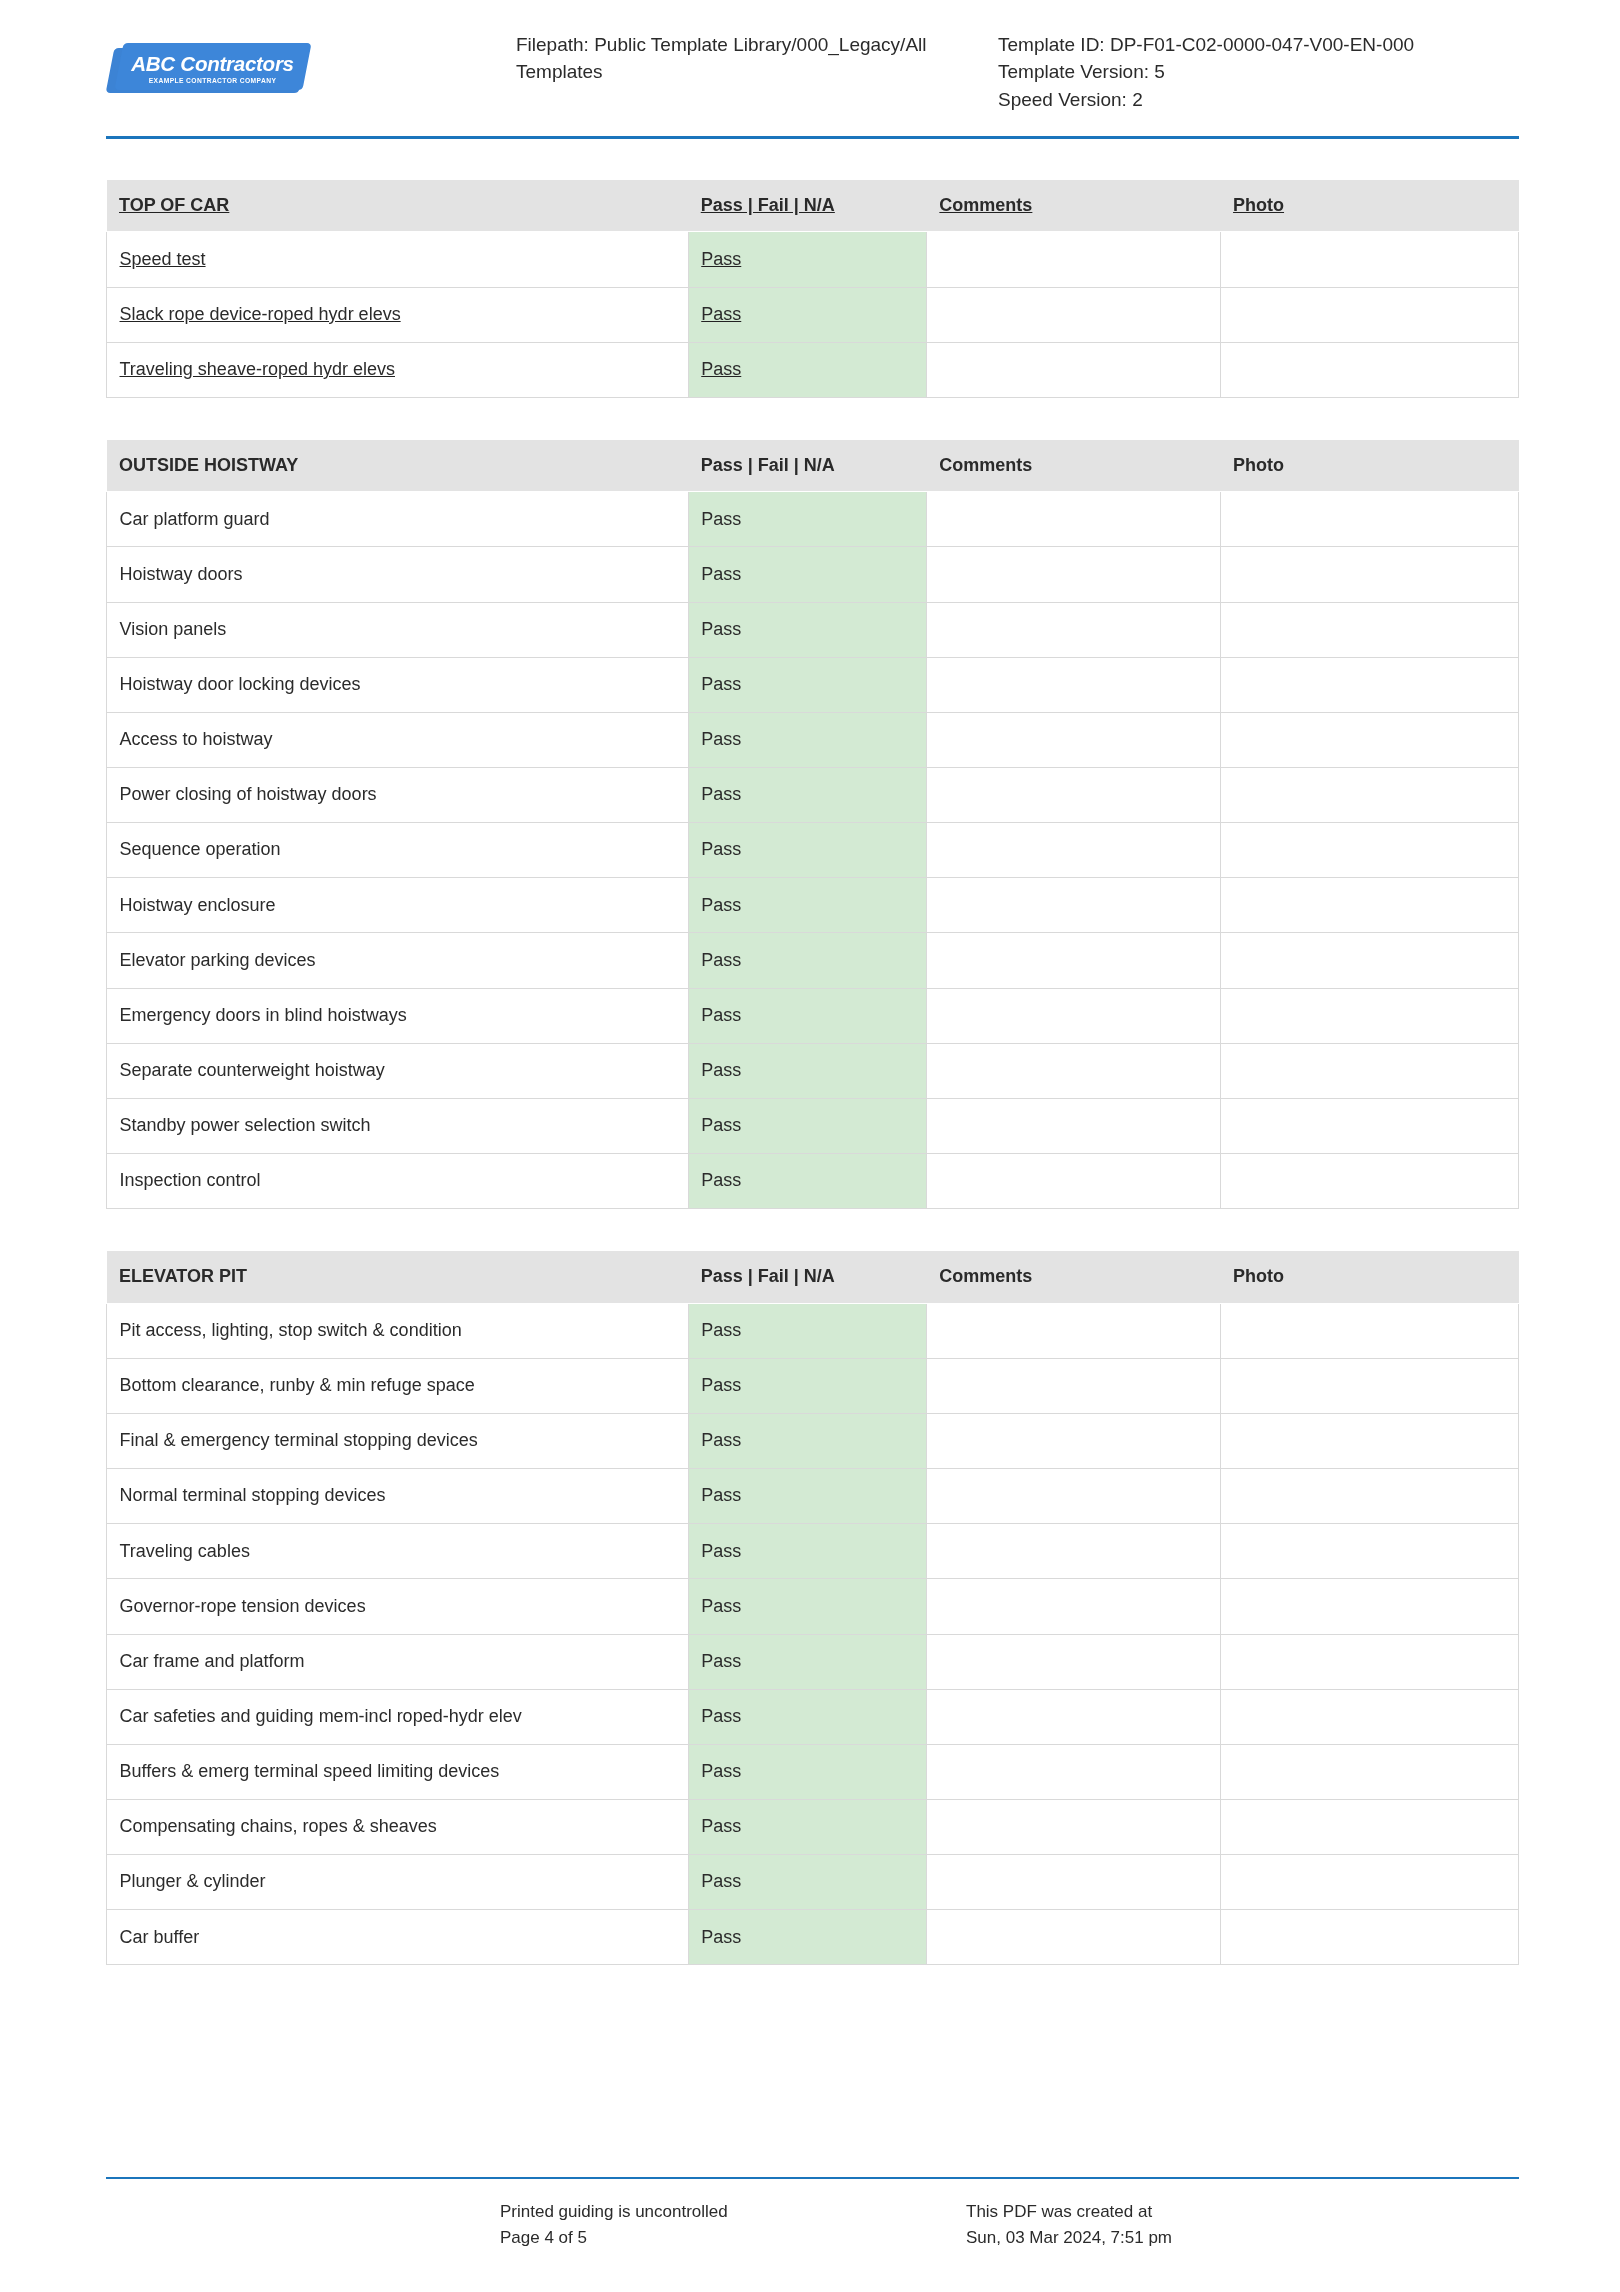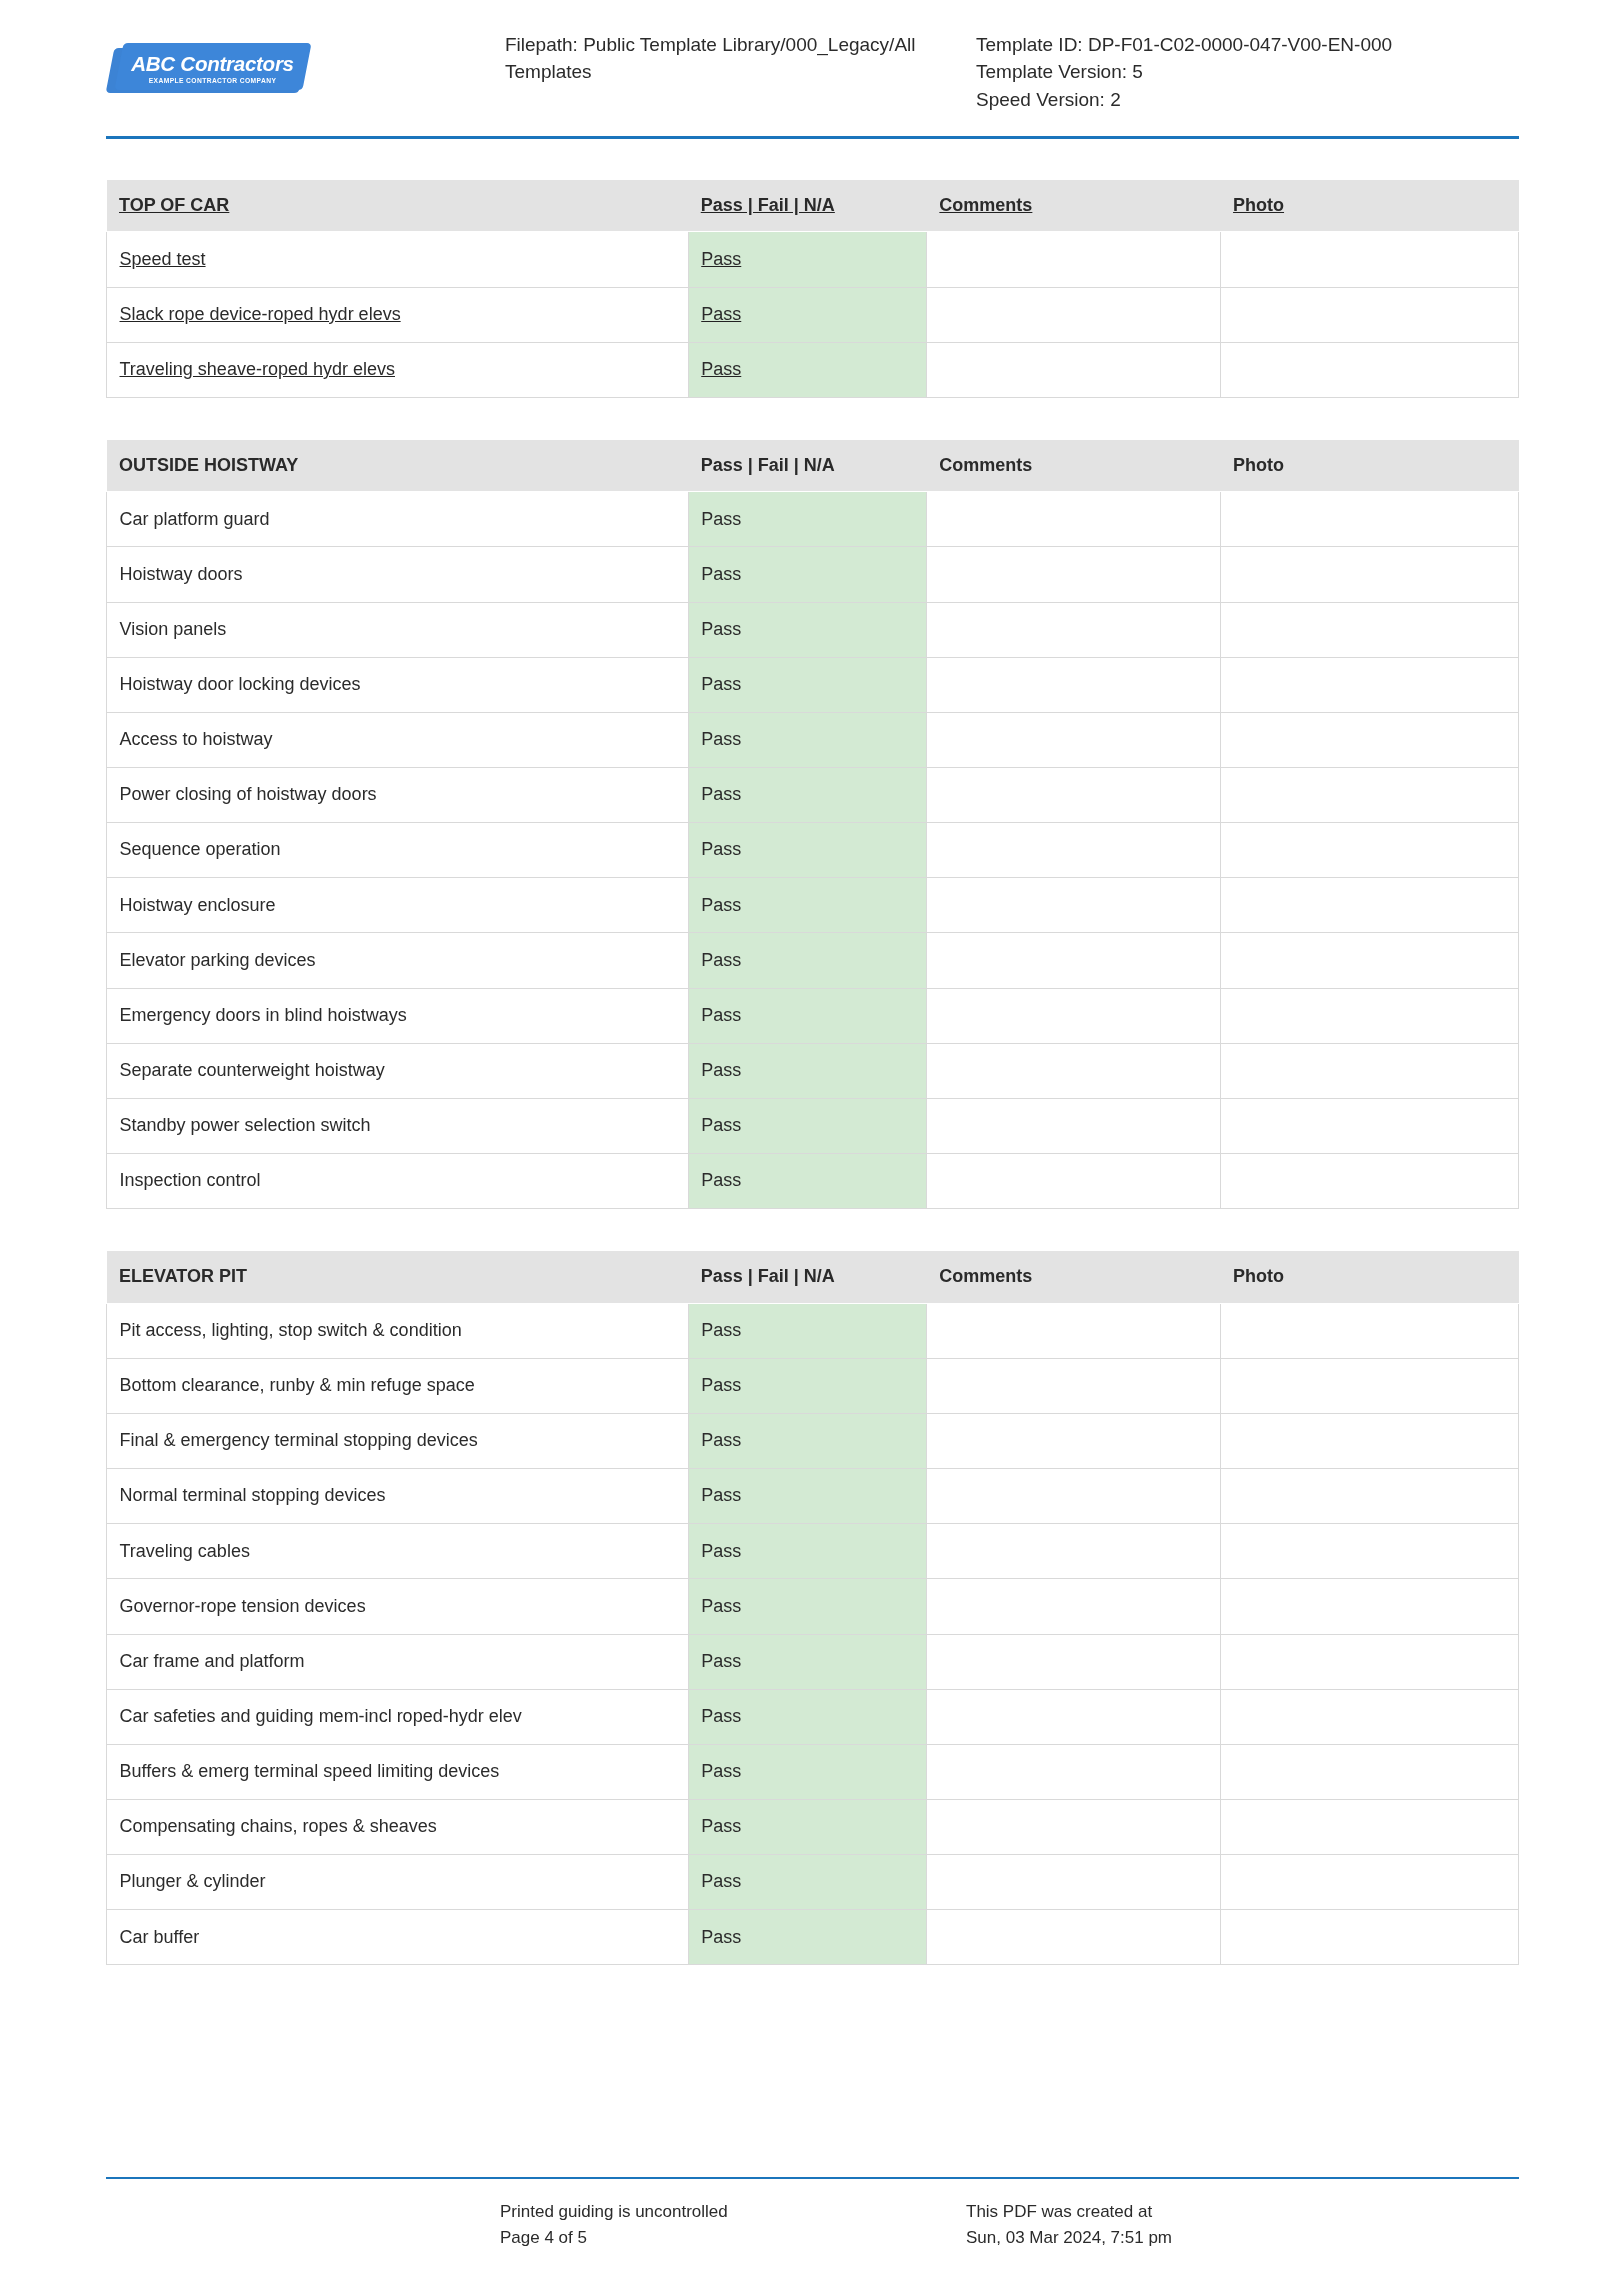--- a/index.html
+++ b/index.html
@@ -21,21 +21,21 @@
     width: 1620px;
     height: 2293px;
     padding: 0;
   }
 
   
   .doc-header {
     display: flex;
     align-items: flex-start;
     padding: 27px 101px 0 106px;
-    gap: 5px;
+    gap: 16px;
   }
   .logo-cell {
     width: 394px;
     flex: 0 0 394px;
     padding-top: 14.3px;
   }
   .logo {
     position: relative;
     width: 204px;
     height: 56px;

